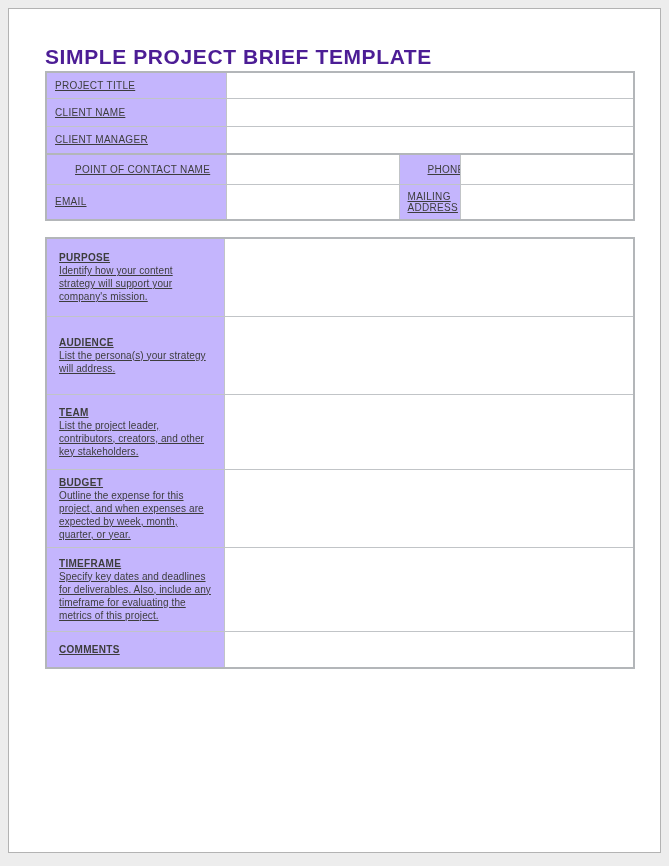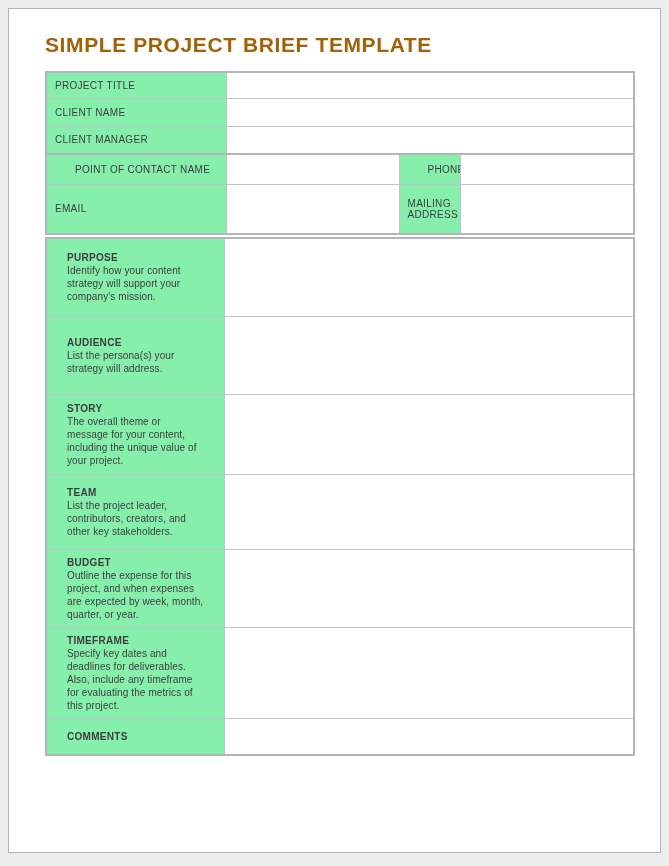--- a/index.html
+++ b/index.html
@@ -11,53 +11,54 @@
   }
   .page {
     position: absolute;
     left: 8px; top: 8px;
     width: 653px; height: 845px;
     background: #ffffff;
     border: 1px solid #b3b3b3;
   }
   .doc-title {
     position: absolute;
-    left: 36px; top: 24px;
+    left: 36px; top: 36px;
     font-size: 21px;
     font-weight: bold;
     letter-spacing: 0.6px;
-    color: #a16207;
+    color: #4c1d95;
   }
   table {
     border-collapse: collapse;
     table-layout: fixed;
     width: 588px;
     position: absolute;
     left: 36px;
   }
   .contact-table { top: 62px; border: 2px solid #b3b6b9; }
   .sections-table { top: 228px; border: 2px solid #b3b6b9; }
   td {
     border: 1px solid #c1c4c7;
     vertical-align: middle;
     font-size: 10px;
     color: #3d3d3d;
     overflow: hidden;
   }
   td.label-cell {
-    background: #86efac;
+    background: #c4b5fd;
     padding: 2px 8px;
     letter-spacing: 0.3px;
+    text-decoration: underline;
   }
   td.value-cell {
     background: #ffffff;
     padding: 2px 6px;
   }
   tr.sep-row td { border-top: 2px solid #b3b6b9; padding-left: 28px; }
-  .sections-table td.label-cell { padding: 6px 20px; line-height: 13px; }
+  .sections-table td.label-cell { padding: 6px 12px; line-height: 13px; }
   .section-heading { font-weight: bold; display: block; letter-spacing: 0.3px; }
   .section-desc { display: block; letter-spacing: 0.1px; }
 </style>
 </head>
 <body>
 
 <div class="page">
 
   <div class="doc-title">SIMPLE PROJECT BRIEF TEMPLATE</div>
 
@@ -80,21 +81,21 @@
     <tr style="height:28px">
       <td class="label-cell">CLIENT MANAGER</td>
       <td class="value-cell" colspan="3"></td>
     </tr>
     <tr style="height:30px" class="sep-row">
       <td class="label-cell">POINT OF CONTACT NAME</td>
       <td class="value-cell"></td>
       <td class="label-cell">PHONE</td>
       <td class="value-cell"></td>
     </tr>
-    <tr style="height:50px">
+    <tr style="height:36px">
       <td class="label-cell">EMAIL</td>
       <td class="value-cell"></td>
       <td class="label-cell">MAILING ADDRESS</td>
       <td class="value-cell"></td>
     </tr>
   </tbody>
     </table>
 
   <table class="sections-table">
     <colgroup>
@@ -106,27 +107,20 @@
       <td class="label-cell">
         <span class="section-heading">PURPOSE</span>
         <span class="section-desc">Identify how your content strategy will support your company's mission.</span>
       </td>
       <td class="value-cell"></td>
     </tr>
     <tr style="height:78px">
       <td class="label-cell">
         <span class="section-heading">AUDIENCE</span>
         <span class="section-desc">List the persona(s) your strategy will address.</span>
-      </td>
-      <td class="value-cell"></td>
-    </tr>
-    <tr style="height:80px">
-      <td class="label-cell">
-        <span class="section-heading">STORY</span>
-        <span class="section-desc">The overall theme or message for your content, including the unique value of your project.</span>
       </td>
       <td class="value-cell"></td>
     </tr>
     <tr style="height:75px">
       <td class="label-cell">
         <span class="section-heading">TEAM</span>
         <span class="section-desc">List the project leader, contributors, creators, and other key stakeholders.</span>
       </td>
       <td class="value-cell"></td>
     </tr>

